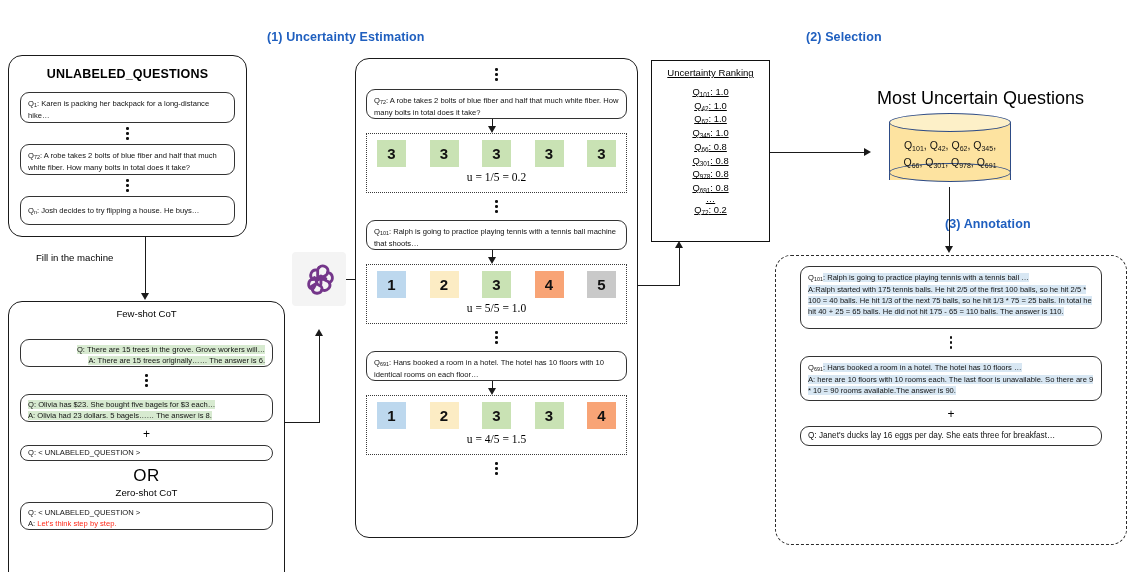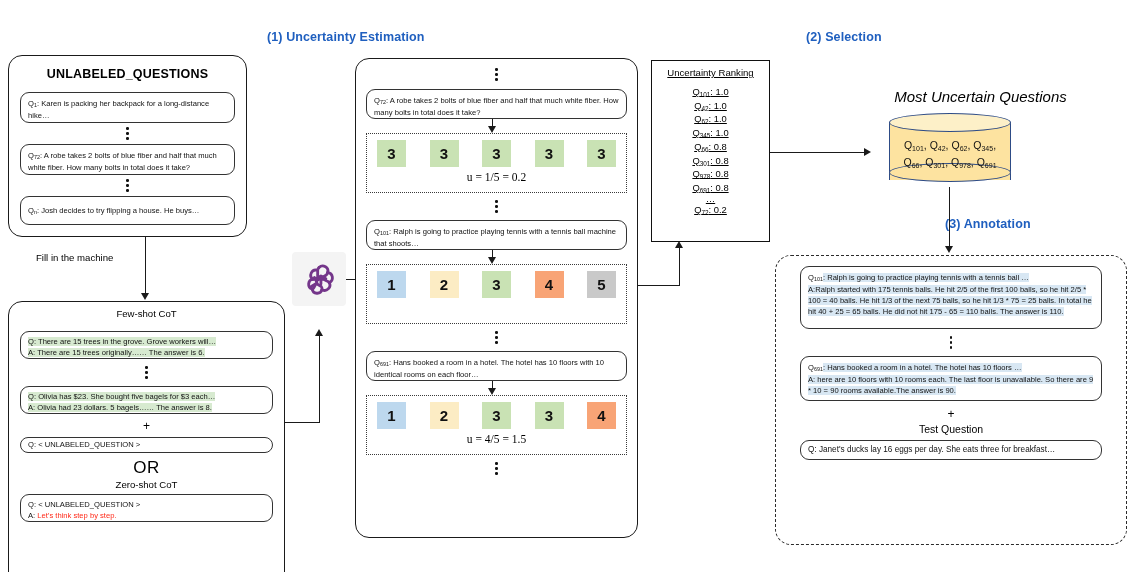--- a/index.html
+++ b/index.html
@@ -139,21 +139,21 @@
   </div>
 </div>
 
 <div class="abs ln-v" style="left:145px;top:237px;height:58px;"></div>
 <div class="abs arrow-d" style="left:141px;top:293px;"></div>
 <div class="abs conn-label" style="left:36px;top:252px;">Fill in the machine</div>
 
 <div class="abs panel" style="left:8px;top:301px;width:277px;height:290px;">
   <div class="panel-title-reg" style="margin-top:6px;">Few-shot CoT</div>
 
-  <div class="qcard tight" style="margin:12px 11px 0 11px;height:28px;">
+  <div class="qcard tight" style="margin:20px 11px 0 11px;height:28px;text-align:right;">
     <span class="hl-green">Q: There are 15 trees in the grove. Grove workers will…</span><br>
     <span class="hl-green">A: There are 15 trees originally…… The answer is 6.</span>
   </div>
 
   <div class="vdots" style="margin:7px 0 7px 0;">
       <span></span>
       <span></span>
       <span></span>
     </div>
 
@@ -264,20 +264,21 @@
       <div class="sq" style="background: rgb(201, 226, 180);">
           <span>3</span>
         </div>
       <div class="sq" style="background: rgb(248, 164, 118);">
           <span>4</span>
         </div>
       <div class="sq" style="background: rgb(201, 201, 201);">
           <span>5</span>
         </div>
     </div>
+    <div class="ueq">u = 5/5 = 1.0</div>
   </div>
 
   <div class="vdots" style="margin:7px 0 7px 0;">
       <span></span>
       <span></span>
       <span></span>
     </div>
 
   <div class="qcard" style="margin:0 10px 0 10px;height:30px;">
     <span>Q</span><span class="sub">691</span><span>: Hans booked a room in a hotel. The hotel has 10 floors with 10 identical rooms on each floor…</span>
@@ -330,21 +331,21 @@
     <div><span>Q</span><span class="sub">978</span><span>: 0.8</span></div>
     <div><span>Q</span><span class="sub">691</span><span>: 0.8</span></div>
     <div style="line-height:0.9;">…</div>
     <div><span>Q</span><span class="sub">72</span><span>: 0.2</span></div>
   </div>
 </div>
 
 <div class="abs ln-h" style="left:770px;top:152px;width:98px;"></div>
 <div class="abs arrow-r" style="left:864px;top:148px;"></div>
 
-<div class="abs" style="left:869px;top:88px;width:223px;height:16px;text-align:center;font-size:15px;font-style:italic;">Most Uncertain Questions</div>
+<div class="abs" style="left:869px;top:88px;width:223px;height:16px;text-align:center;font-size:18px;">Most Uncertain Questions</div>
 <div class="abs cyl-wrap" style="left:889px;top:113px;width:122px;height:74px;">
   <div class="abs cyl-body" style="left:0;top:9px;width:122px;height:58px;"></div>
   <div class="abs cyl-bot" style="left:0;top:50px;width:122px;height:19px;"></div>
   <div class="abs cyl-top" style="left:0;top:0;width:122px;height:19px;"></div>
   <div class="abs cyl-text" style="left:-2px;top:24px;width:126px;">
     <div><span>Q</span><span class="sub">101</span>, <span>Q</span><span class="sub">42</span>, <span>Q</span><span class="sub">62</span>, <span>Q</span><span class="sub">345</span>,</div>
     <div><span>Q</span><span class="sub">66</span>, <span>Q</span><span class="sub">301</span>, <span>Q</span><span class="sub">978</span>, <span>Q</span><span class="sub">691</span></div>
   </div>
 </div>
 
@@ -363,18 +364,17 @@
       <span></span>
       <span></span>
     </div>
 
   <div class="qcard" style="margin:0 24px 0 24px;height:45px;">
     <span>Q</span><span class="sub">691</span><span class="hl-blue">: Hans booked a room in a hotel. The hotel has 10 floors …</span><br>
     <span class="hl-blue">A: here are 10 floors with 10 rooms each. The last floor is unavailable. So there are 9 * 10 = 90 rooms available.The answer is 90.</span>
   </div>
 
   <div class="plus" style="margin:6px 0 2px 0;">+</div>
-  <div class="panel-title-reg" style="font-size:10.5px;">Test Question</div>
 
   <div class="qcard" style="margin:5px 24px 0 24px;height:20px;display:flex;align-items:center;font-size:8.2px;">
     <div>Q: Janet's ducks lay 16 eggs per day. She eats three for breakfast…</div>
   </div>
 </div>
 
 </body></html>

